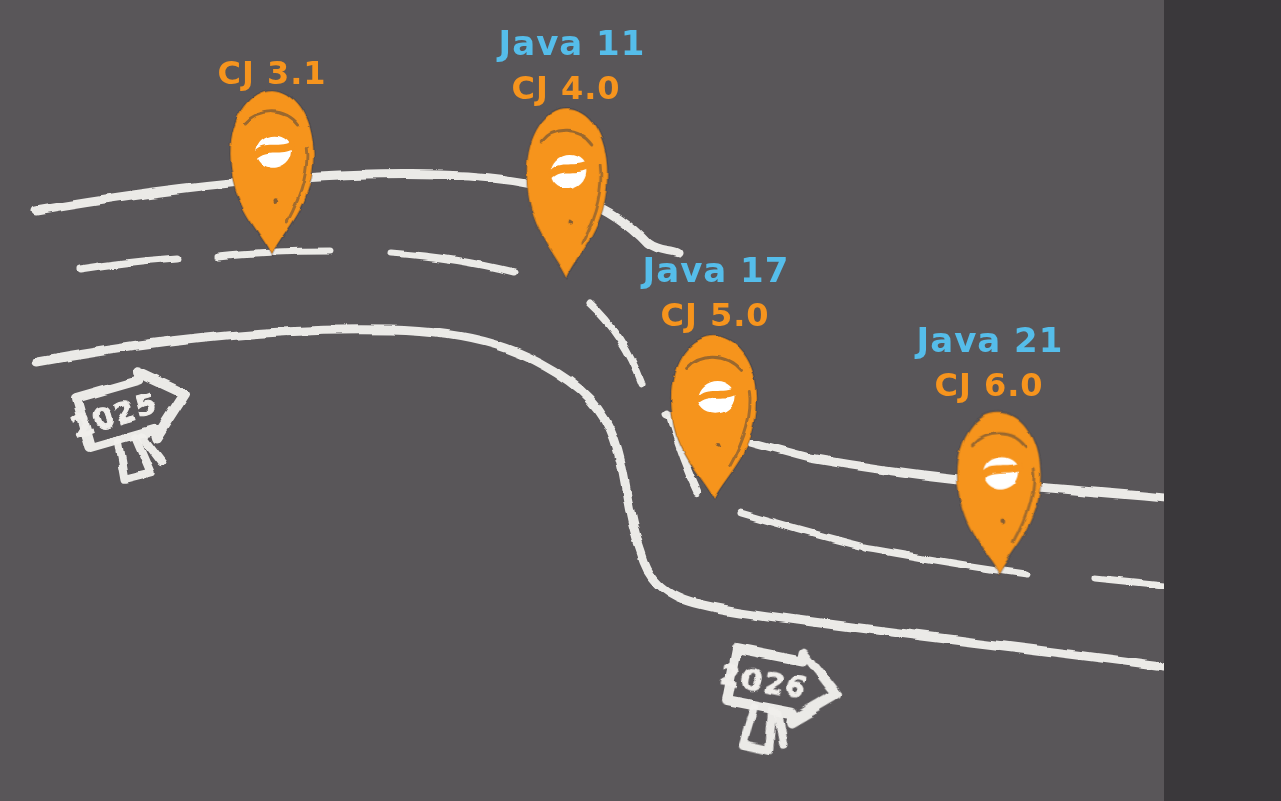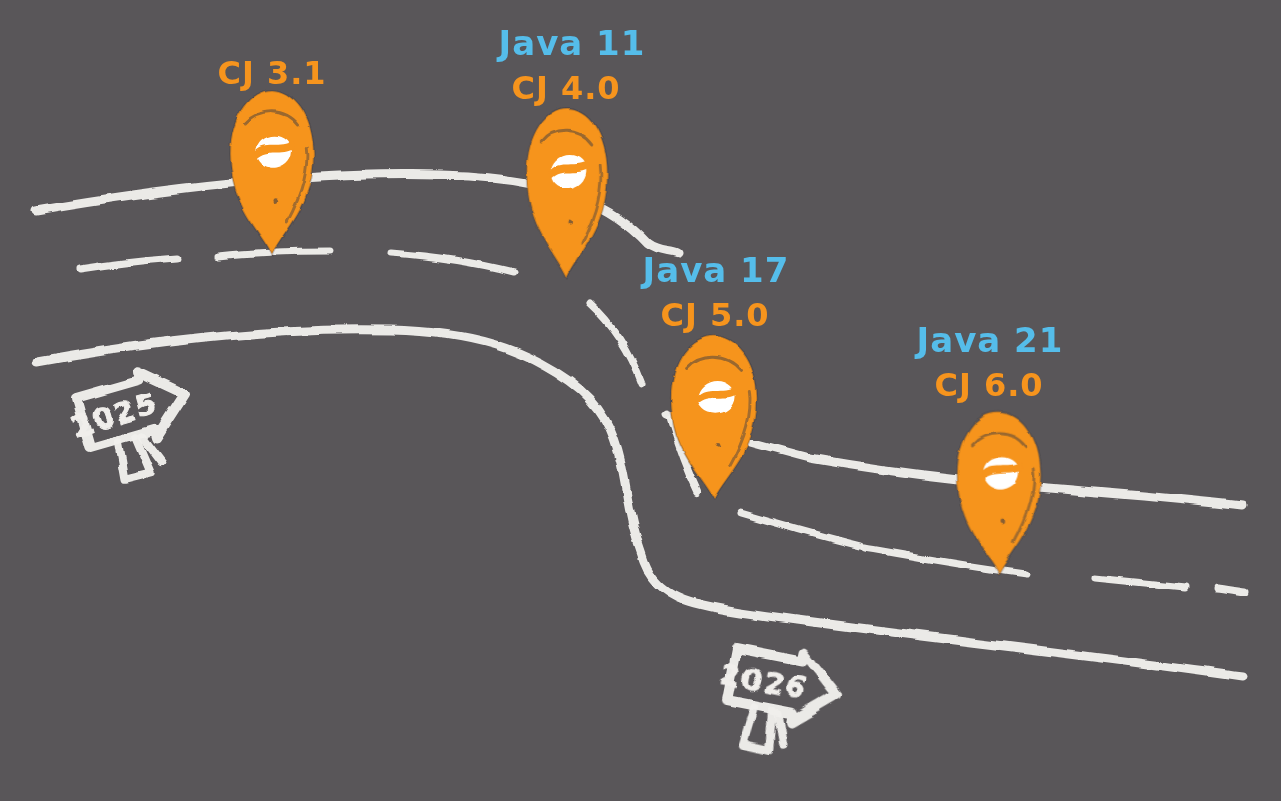--- a/index.html
+++ b/index.html
@@ -1,16 +1,16 @@
 <!DOCTYPE html>
 <html><head>
 <meta charset="utf-8">
 <style>
   html,body{margin:0;padding:0;background:#3a383b;}
-  .stage{position:relative;width:1281px;height:801px;overflow:hidden;}
+  .stage{position:relative;width:1164px;height:801px;overflow:hidden;}
   svg{display:block;width:1281px;height:801px;}
   .lbl{
     font-family:"DejaVu Sans","Liberation Sans",sans-serif;
     font-weight:700;
     text-anchor:middle;
     letter-spacing:1px;
   }
   .sign-txt{
     font-family:"DejaVu Sans","Liberation Sans",sans-serif;
     font-weight:700;

